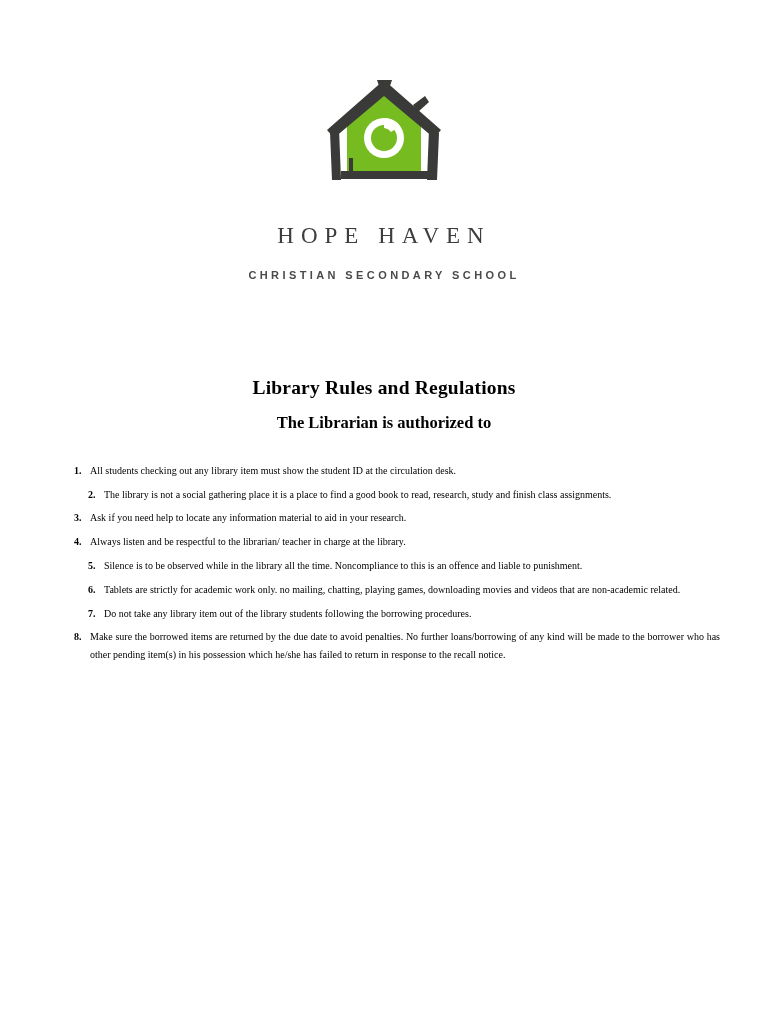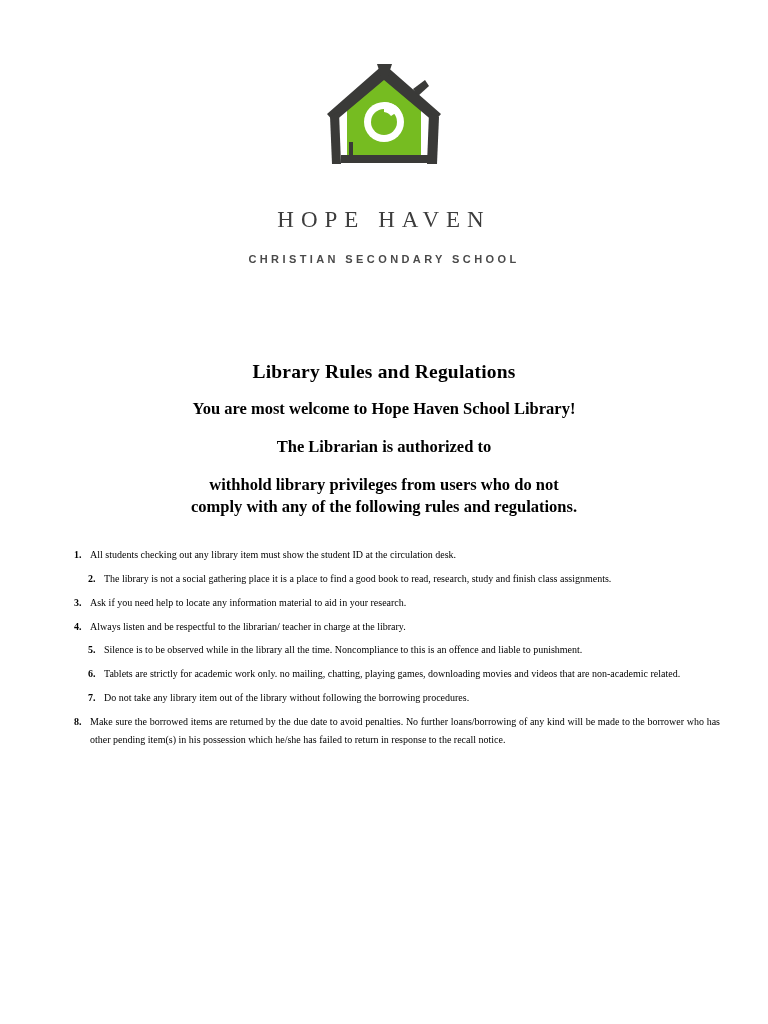--- a/index.html
+++ b/index.html
@@ -19,21 +19,21 @@
     width: 768px;
     height: 1024px;
     box-sizing: border-box;
     padding: 0 48px;
     position: relative;
   }
 
   
   .logo-block {
     text-align: center;
-    padding-top: 56px;
+    padding-top: 72px;
   }
   .logo-mark {
     width: 190px;
     height: 125px;
     margin: 0 auto;
     position: relative;
   }
   .logo-mark svg {
     display: block;
   }
@@ -135,34 +135,29 @@
         <path d="M124 33 L136 24 L140 30 L129 40 Z" fill="#3a3a38"></path>
         <path d="M60 86 L64 86 L64 104 L60 104 Z" fill="#3a3a38"></path>
       </svg>
     </div>
     <div class="logo-name">HOPE HAVEN</div>
     <div class="logo-sub">CHRISTIAN SECONDARY SCHOOL</div>
   </div>
 
   <h1 class="doc-title">Library Rules and Regulations</h1>
 
-  <p class="welcome">You are most welcome to Hope Haven School Library!</p>
 
 
   <p class="authorized">The Librarian is authorized to</p>
 
-  <div class="withhold">
-    <span class="l1">withhold library privileges from users who do not</span>
-    <span class="l2">comply with any of the following rules and regulations.</span>
-  </div>
 
   <ol class="rules">
     <li>All students checking out any library item must show the student ID at the circulation desk.</li>
     <li class="just-spread">The library is not a social gathering place it is a place to find a good book to read, research, study and finish class assignments.</li>
     <li>Ask if you need help to locate any information material to aid in your research.</li>
     <li>Always listen and be respectful to the librarian/ teacher in charge at the library.</li>
     <li class="just-spread">Silence is to be observed while in the library all the time. Noncompliance to this is an offence and liable to punishment.</li>
     <li class="just-spread">Tablets are strictly for academic work only. no mailing, chatting, playing games, downloading movies and videos that are non-academic related.</li>
-    <li class="just-spread">Do not take any library item out of the library without following the borrowing procedures.</li>
+    <li class="just-spread">Do not take any library item out of the library students following the borrowing procedures.</li>
     <li>Make sure the borrowed items are returned by the due date to avoid penalties. No further loans/borrowing of any kind will be made to the borrower who has other pending item(s) in his possession which he/she has failed to return in response to the recall notice.</li>
   </ol>
 
 </div>
 
 </body></html>

